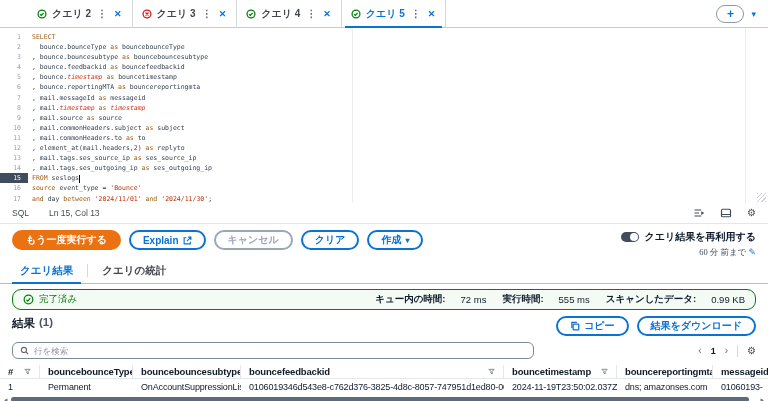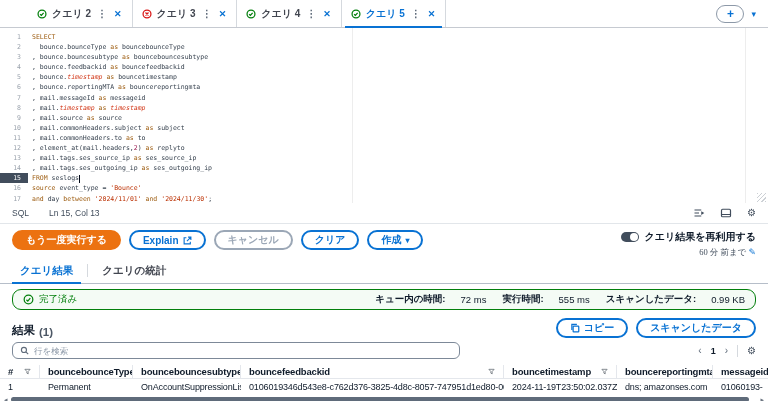--- a/index.html
+++ b/index.html
@@ -69,26 +69,26 @@
 
   
   .banner { margin:5px 12px 4px; height:21px; border:1px solid #037f0c; background:#f4fbf5;
     border-radius:9px; display:flex; align-items:center; padding:0 10px; font-size:9.5px; }
   .banner-left { display:flex; align-items:center; gap:5px; color:#037f0c; }
   .banner-stats { margin-left:auto; display:flex; gap:16px; color:#0f1b2a; }
   .stat { display:flex; gap:15px; align-items:center; }
   .stat .slabel { font-weight:bold; }
 
   
-  .res-head { display:flex; align-items:flex-end; padding:2px 12px 0; height:24px; }
+  .res-head { display:flex; align-items:flex-start; padding:2px 12px 0; height:24px; }
   .res-title { font-size:11.5px; font-weight:bold; }
   .res-count { font-size:11.5px; font-weight:bold; color:#4d5866; margin-left:4px; }
   .res-actions { margin-left:auto; display:flex; }
   .res-toolbar { display:flex; align-items:center; padding:3px 12px 2px; height:24px; }
-  .search { width:448px; height:17px; border:1px solid #7d8998; border-radius:6px;
+  .search { width:522px; height:17px; border:1px solid #7d8998; border-radius:6px;
     display:flex; align-items:center; padding:0 7px; gap:5px; background:#fff; }
   .search input { border:none; outline:none; flex:1; font-size:8.5px; color:#0f1b2a;
     font-family:"Liberation Sans", sans-serif; background:transparent; }
   .search input::placeholder { color:#8d99a8; }
   .pager { margin-left:auto; display:flex; align-items:center; gap:9px; font-size:10px; color:#5f6b7a; }
   .pager .pg-num { font-weight:bold; color:#0f1b2a; font-size:9px; }
   .pager .pdiv { width:1px; height:12px; background:#d5d9de; }
 
   
   .rtable { margin-top:3px; }
@@ -307,21 +307,21 @@
   <span class="res-title">結果</span>
   <span class="res-count">(1)</span>
   <div class="res-actions">
     <button class="btn" style="margin-right:8px">
       <svg width="10" height="10" viewBox="0 0 16 16">
           <rect x="5" y="5" width="9" height="9" rx="1" fill="none" stroke="#0972d3" stroke-width="2"></rect>
           <path d="M11 2H3v9" fill="none" stroke="#0972d3" stroke-width="2"></path>
         </svg>
       <span>コピー</span>
     </button>
-    <button class="btn" style="margin-right:0">スキャンしたデータ</button>
+    <button class="btn" style="margin-right:0">結果をダウンロード</button>
   </div>
 </div>
 
 <div class="res-toolbar">
   <div class="search">
     <svg width="9" height="9" viewBox="0 0 16 16">
         <circle cx="7" cy="7" r="4.5" fill="none" stroke="#5f6b7a" stroke-width="2"></circle>
         <path d="M10.5 10.5L14.5 14.5" stroke="#5f6b7a" stroke-width="2"></path>
       </svg>
     <input placeholder="行を検索" style="">

